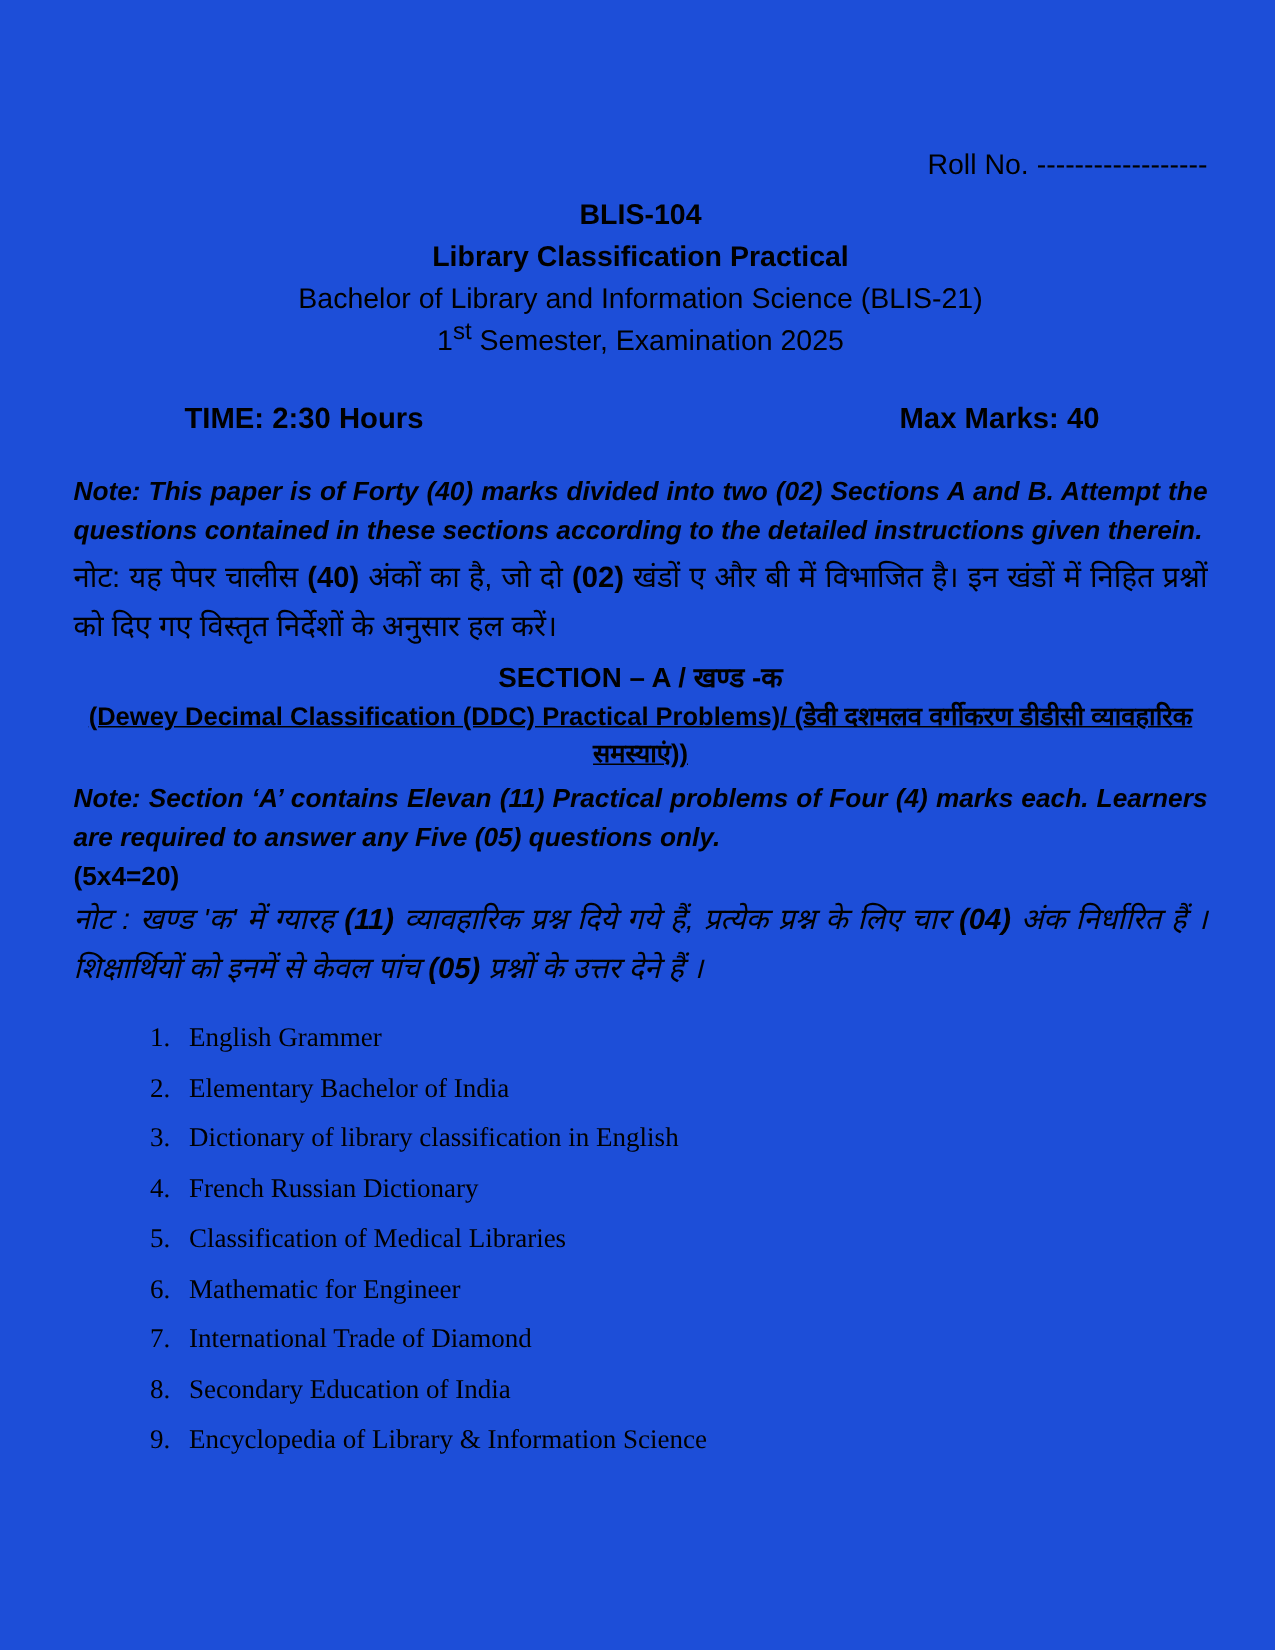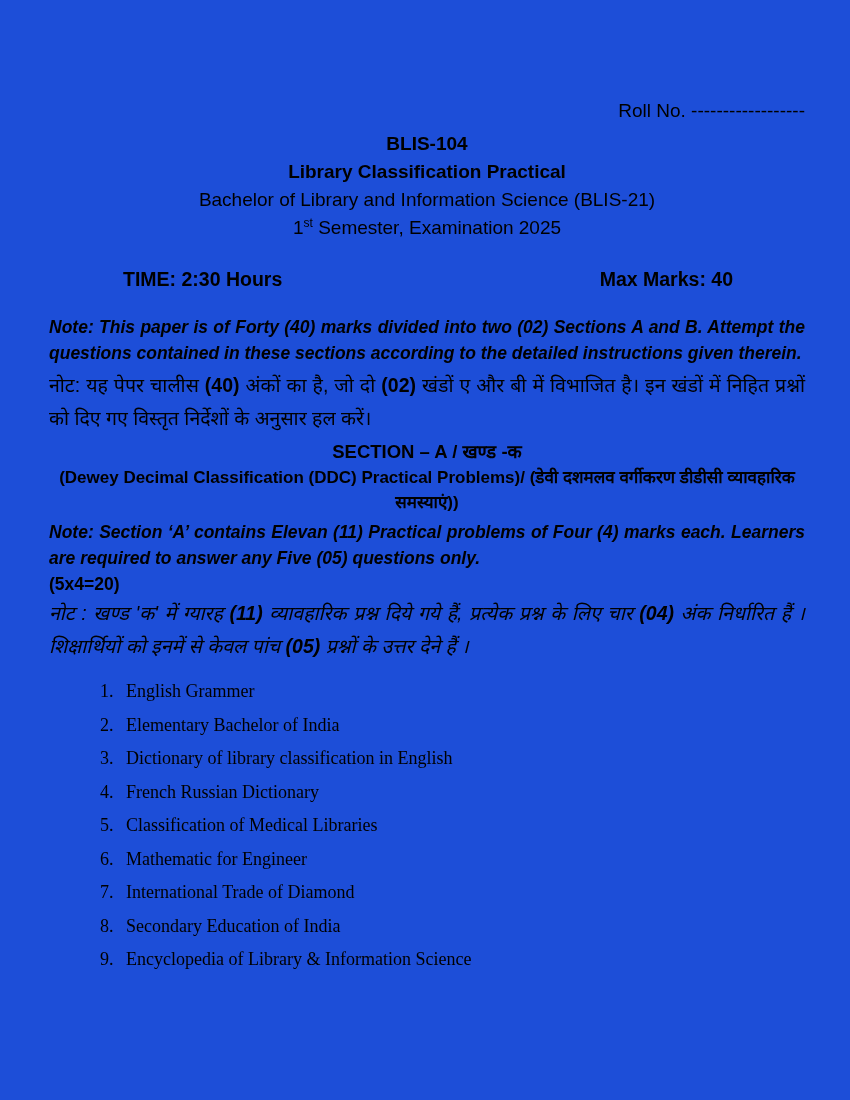--- a/index.html
+++ b/index.html
@@ -26,21 +26,21 @@
     text-align: right;
   }
   .center-head {
     margin-top: 8px;
     text-align: center;
     font-size: 19px;
     line-height: 28px;
   }
   .bold { font-weight: bold; }
   .center-head sup {
-    font-size: 12px;
+    font-size: 16px;
     line-height: 0;
   }
   .time-row {
     display: flex;
     justify-content: space-between;
     margin-top: 26px;
     padding: 0 72px 0 74px;
     font-weight: bold;
     font-size: 19.5px;
     line-height: 22px;
@@ -66,20 +66,21 @@
     font-weight: bold;
     font-size: 18.5px;
     line-height: 26px;
   }
   .section-sub {
     margin-top: 0;
     text-align: center;
     font-weight: bold;
     font-size: 17px;
     line-height: 25px;
+    text-decoration: underline;
   }
   .note-en.second { margin-top: 4px; }
   .marks-line {
     margin: 0;
     font-weight: bold;
     font-size: 17.5px;
     line-height: 26px;
   }
   .note-hi.second { margin-top: 0; font-style: italic; }
   ol.questions {

